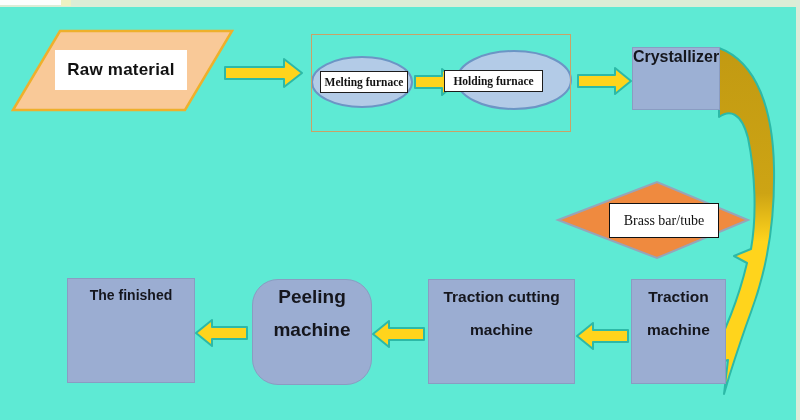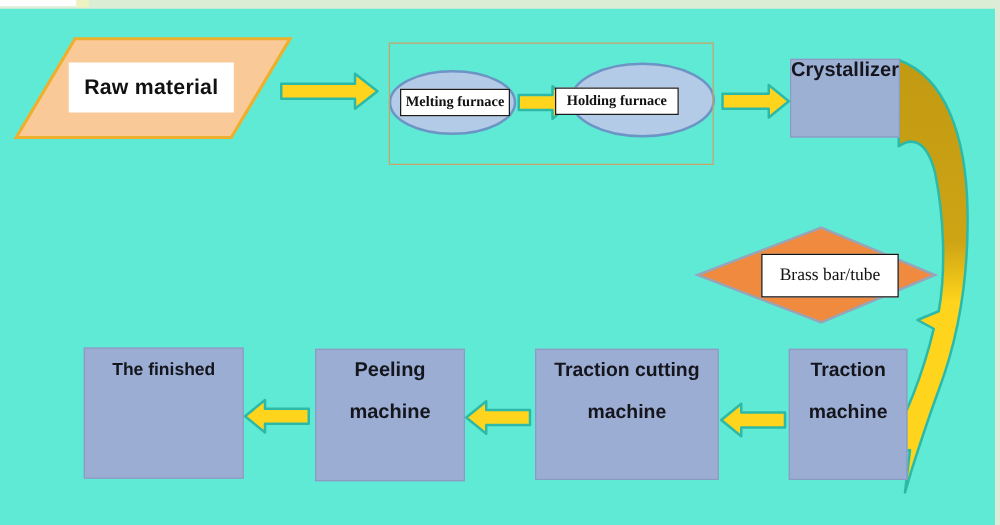--- a/index.html
+++ b/index.html
@@ -36,21 +36,21 @@
   }
 
   .proc-box{
     position:absolute;background:#9badd2;border:1px solid #8a9cc2;
     display:flex;flex-direction:column;align-items:center;justify-content:flex-start;
     color:#15161d;font-weight:bold;text-align:center;
   }
   .crystallizer{left:632px;top:47px;width:86px;height:61px;font-size:16px;background:#9cb0d4;}
   .traction{left:631px;top:279px;width:93px;height:103px;font-size:15.5px;line-height:33px;}
   .cutting{left:428px;top:279px;width:145px;height:103px;font-size:15.5px;line-height:33px;}
-  .peeling{left:252px;top:279px;width:118px;height:104px;font-size:16px;line-height:33px;}
+  .peeling{left:252px;top:279px;width:118px;height:104px;font-size:19px;line-height:33px;border-radius:26px;}
   .finished{left:67px;top:278px;width:126px;height:103px;font-size:14px;line-height:33px;}
 </style>
 </head>
 <body>
 
 <div class="stage">
 
   <div class="top-band"></div>
   <div class="top-white"></div>
   <div class="top-yellow"></div>

